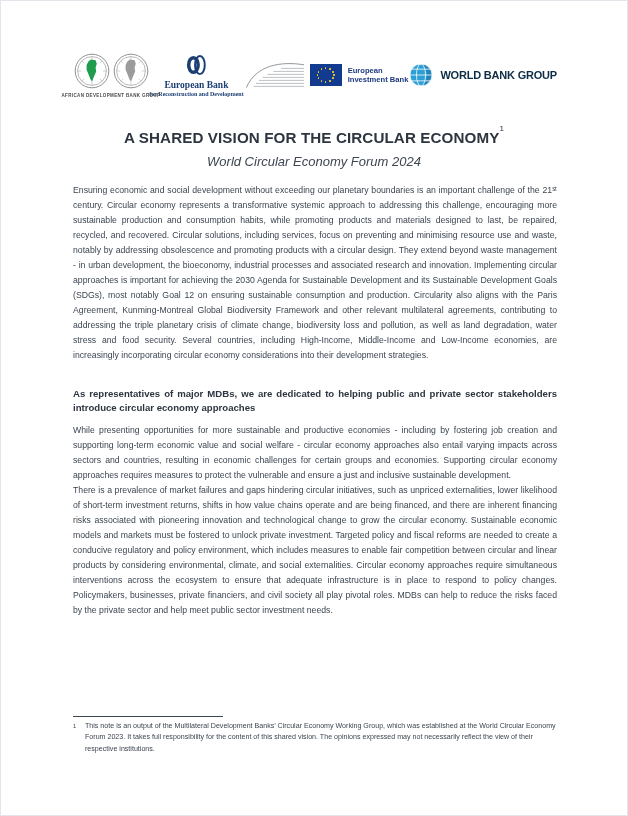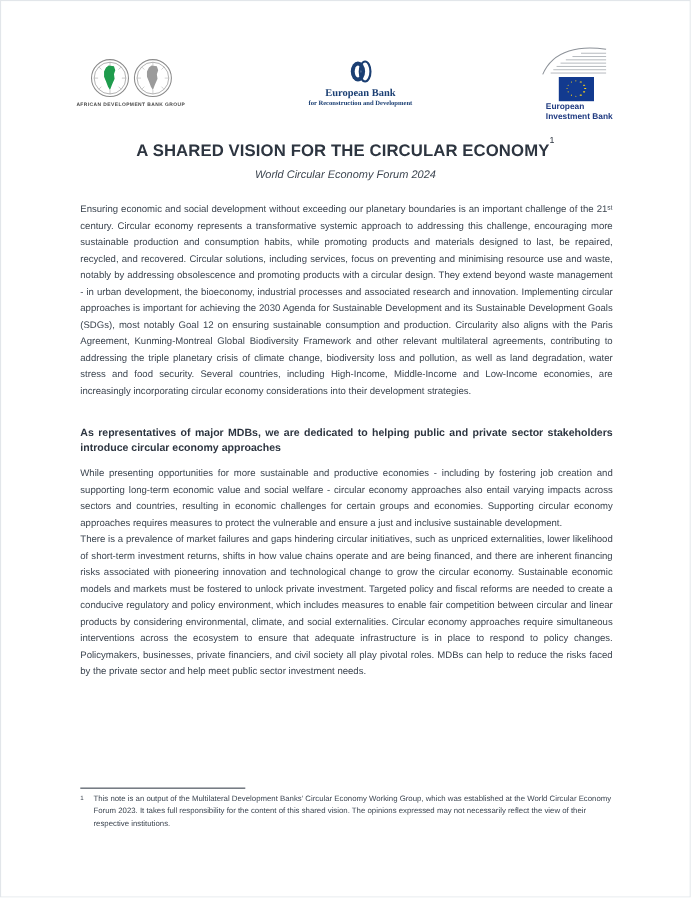--- a/index.html
+++ b/index.html
@@ -65,21 +65,21 @@
     font-family: "Liberation Serif", serif;
     font-weight: bold;
     font-size: 6px;
     color: #1b3f73;
     line-height: 1.2;
     text-align: center;
     white-space: nowrap;
   }
 
   
-  .eib { flex-direction: column; align-items: center; gap: 0px; }
+  .eib { flex-direction: row; align-items: center; gap: 0px; }
   .eib-text {
     margin-left: 6px;
     font-size: 7.6px;
     font-weight: bold;
     color: #1f3a80;
     line-height: 1.25;
     white-space: nowrap;
   }
   .eib-flag {
     width: 32px; height: 22px;
@@ -120,21 +120,21 @@
     font-weight: normal;
     top: -6px;
     position: relative;
   }
   .subtitle {
     position: absolute;
     top: 153px;
     left: 0; right: 0;
     text-align: center;
     font-style: italic;
-    font-size: 10px;
+    font-size: 13px;
     color: #3c4550;
   }
 
   
   .body-wrap {
     position: absolute;
     top: 182px;
     left: 72px;
     width: 484px;
   }
@@ -277,20 +277,34 @@
         <span class="eib-star" style="left:7.0px;top:10.2px"></span>
         <span class="eib-star" style="left:8.1px;top:7.2px"></span>
         <span class="eib-star" style="left:11.1px;top:4.2px"></span>
       </div>
       <div class="eib-text">
         <div>European</div>
         <div>Investment Bank</div>
       </div>
     </div>
 
+    <div class="logo wbg">
+      <svg width="26" height="26" viewBox="0 0 40 40">
+        <circle cx="20" cy="20" r="17" fill="#2e9fd4"></circle>
+        <path d="M20 3 a 17 17 0 0 1 0 34 a 20 20 0 0 0 0 -34" fill="#1a6ea8" opacity="0.55"></path>
+        <g stroke="#ffffff" stroke-width="1.2" fill="none">
+          <circle cx="20" cy="20" r="17"></circle>
+          <ellipse cx="20" cy="20" rx="7" ry="17"></ellipse>
+          <line x1="3" y1="20" x2="37" y2="20"></line>
+          <path d="M5.5 11 H 34.5"></path>
+          <path d="M5.5 29 H 34.5"></path>
+        </g>
+      </svg>
+      <div class="wbg-text">WORLD BANK GROUP</div>
+    </div>
   </div>
 
   <div class="title">
     <span>A SHARED VISION FOR THE CIRCULAR ECONOMY</span><sup>1</sup>
   </div>
   <div class="subtitle">World Circular Economy Forum 2024</div>
 
   <div class="body-wrap">
 
     <p class="para">Ensuring economic and social development without exceeding our planetary boundaries is an important challenge of the 21ˢᵗ century. Circular economy represents a transformative systemic approach to addressing this challenge, encouraging more sustainable production and consumption habits, while promoting products and materials designed to last, be repaired, recycled, and recovered. Circular solutions, including services, focus on preventing and minimising resource use and waste, notably by addressing obsolescence and promoting products with a circular design. They extend beyond waste management - in urban development, the bioeconomy, industrial processes and associated research and innovation. Implementing circular approaches is important for achieving the 2030 Agenda for Sustainable Development and its Sustainable Development Goals (SDGs), most notably Goal 12 on ensuring sustainable consumption and production. Circularity also aligns with the Paris Agreement, Kunming-Montreal Global Biodiversity Framework and other relevant multilateral agreements, contributing to addressing the triple planetary crisis of climate change, biodiversity loss and pollution, as well as land degradation, water stress and food security. Several countries, including High-Income, Middle-Income and Low-Income economies, are increasingly incorporating circular economy considerations into their development strategies.</p>

